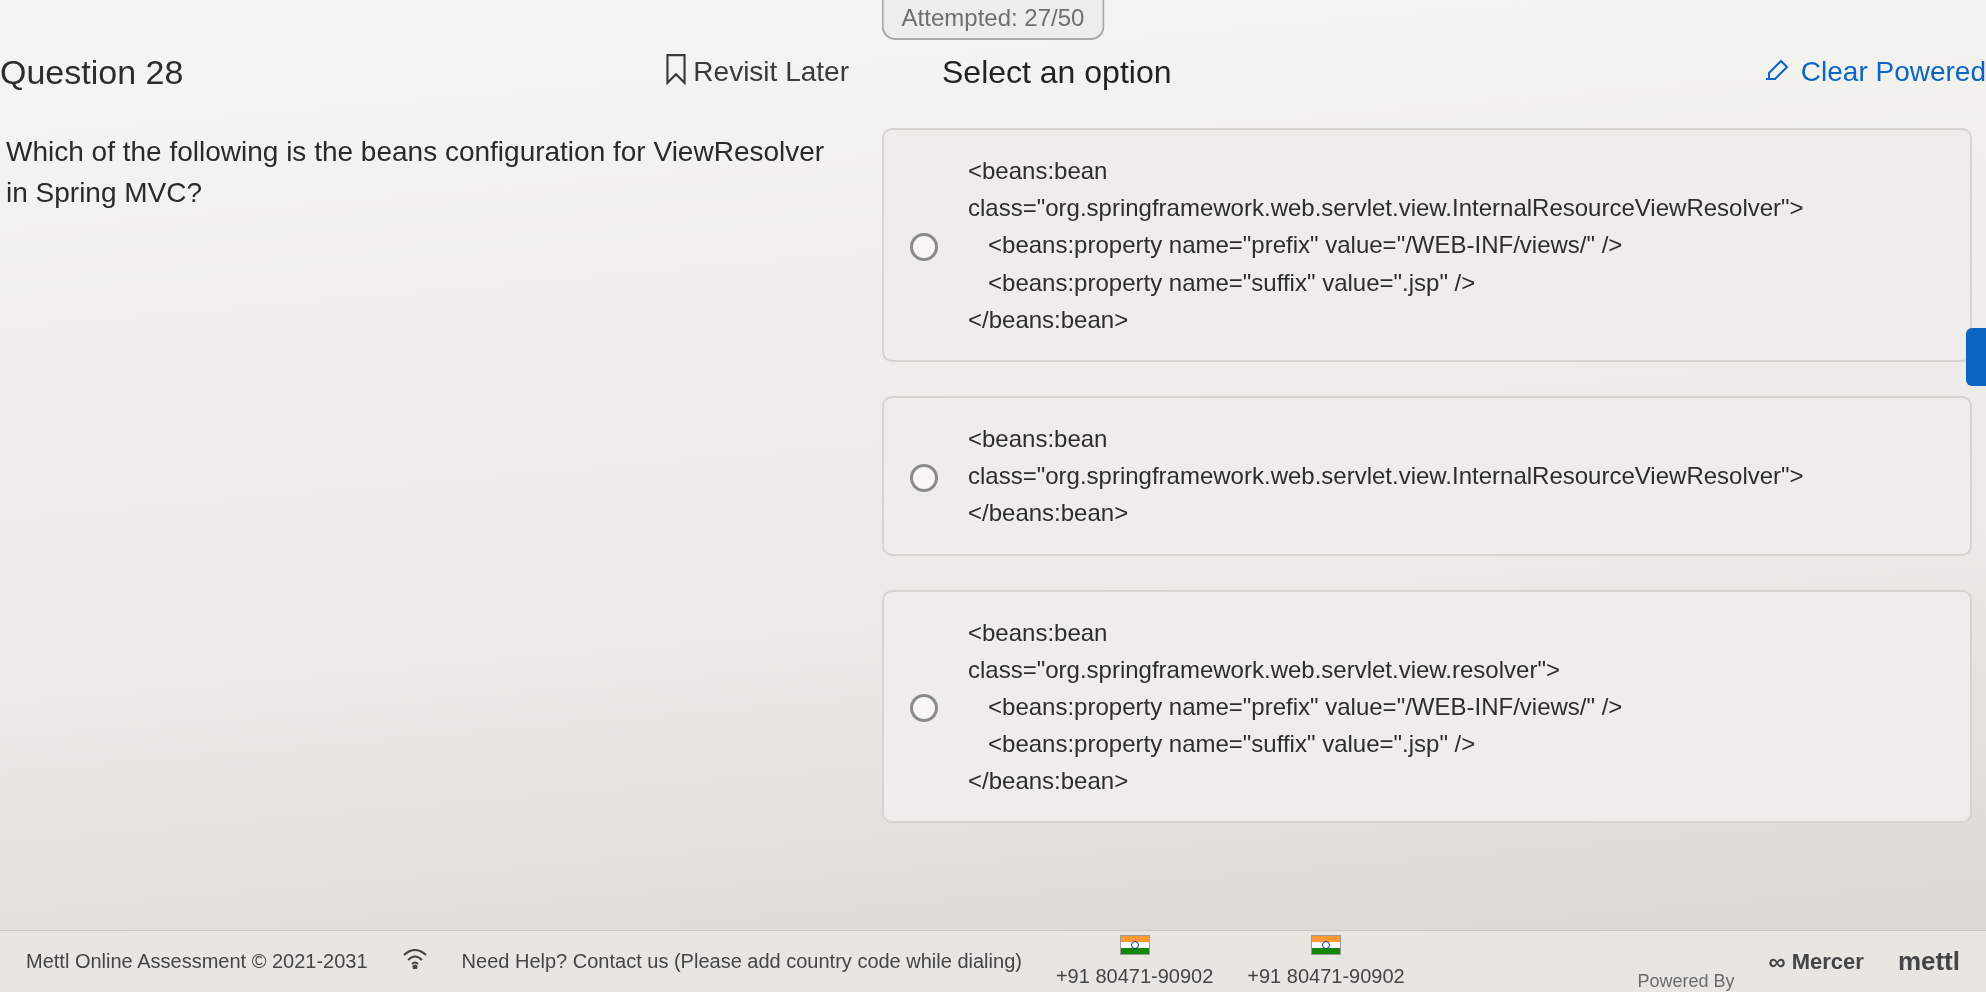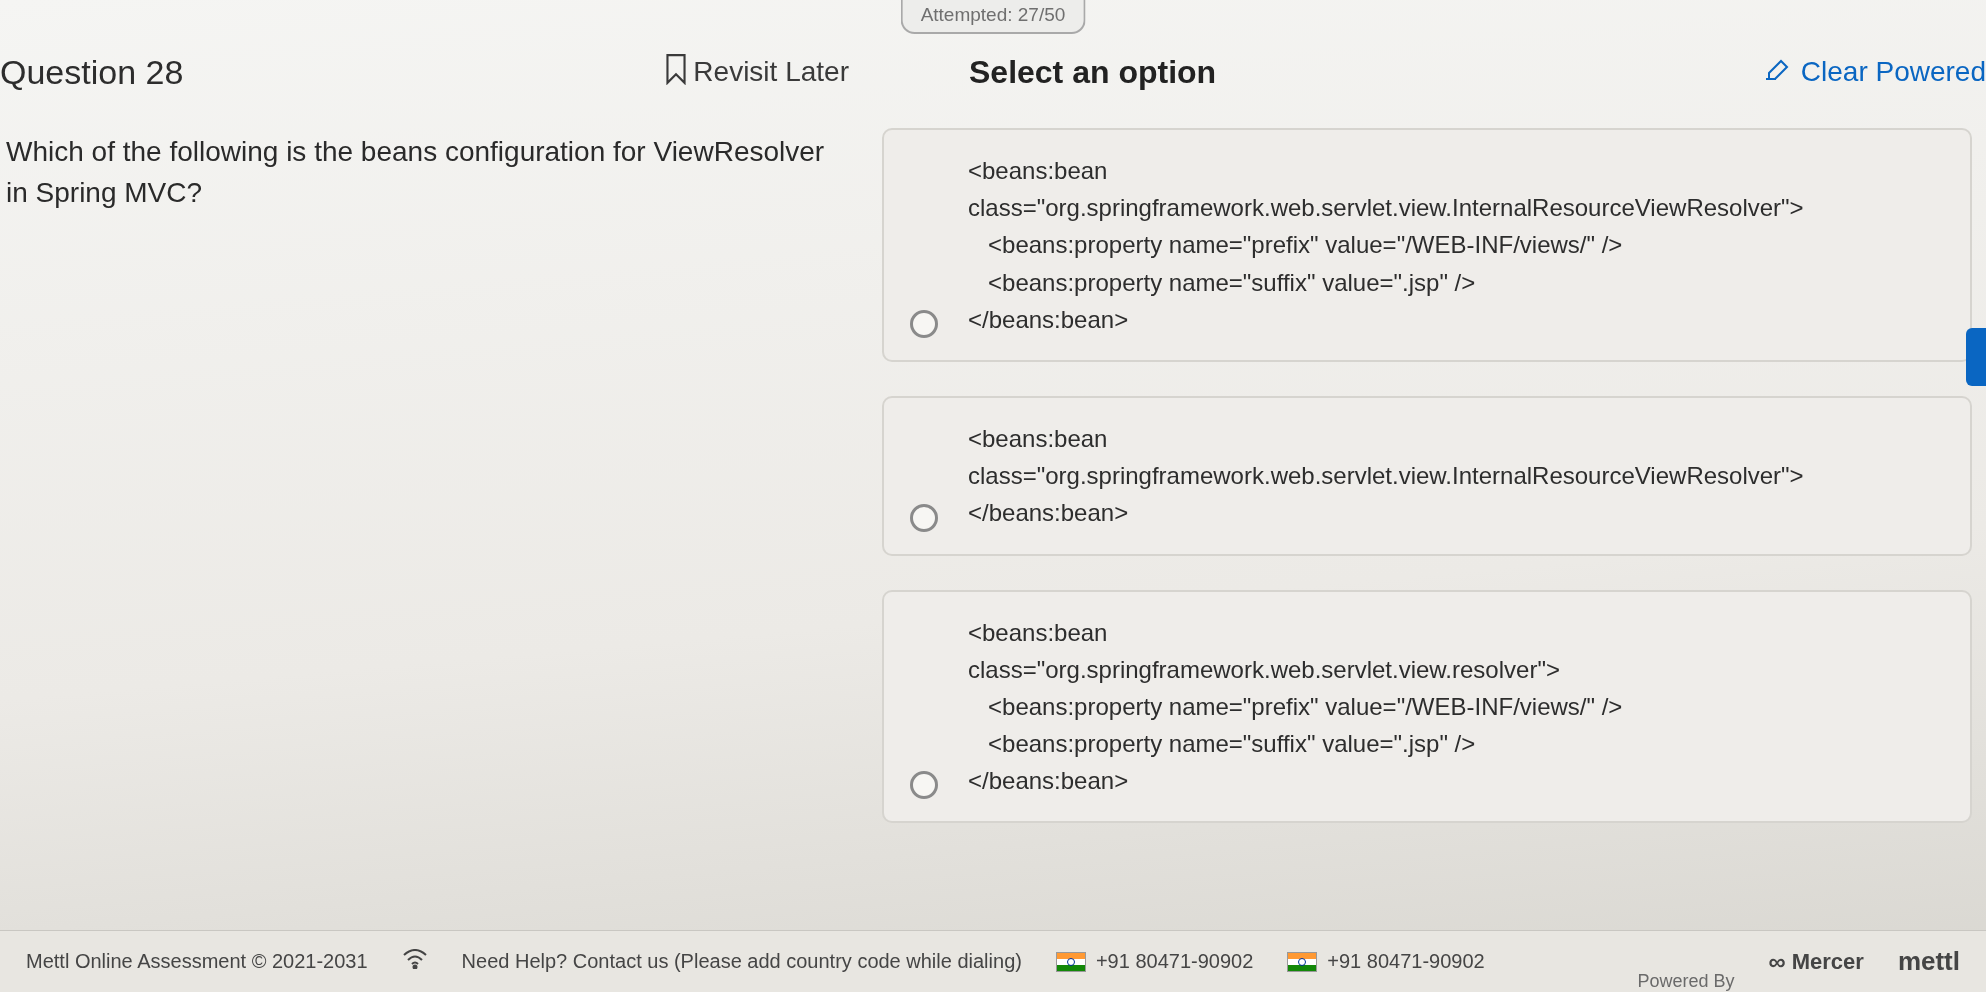--- a/index.html
+++ b/index.html
@@ -1,48 +1,48 @@
 <!DOCTYPE html>
 <html><head>
 <meta charset="utf-8">
 <style>
   * { box-sizing: border-box; margin: 0; padding: 0; }
   html, body { width: 1986px; height: 992px; font-family: "Segoe UI", Arial, sans-serif; background: #f3f3f3; color: #2a2a2a; overflow: hidden; }
   .page { position: relative; width: 100%; height: 100%; background: linear-gradient(175deg,#f5f5f3 0%,#eceae6 60%,#d8d6d0 100%); }
   .attempted-pill {
     position: absolute; top: 0; left: 50%; transform: translateX(-50%);
     padding: 4px 18px 6px; border: 2px solid #a9a9a9; border-top: none;
-    border-radius: 0 0 14px 14px; font-size: 19px; color: #6f6f6f; background: #ededeb;
+    border-radius: 0 0 14px 14px; font-size: 24px; color: #6f6f6f; background: #ededeb;
   }
   .header-row {
     position: absolute; top: 44px; left: 0; right: 0; height: 56px; padding: 0 0;
     display: flex; align-items: center;
   }
   .question-label { font-size: 34px; color: #2d2d2d; flex: 0 0 auto; }
   .revisit {
     margin-left: 480px; display: flex; align-items: center; gap: 4px;
     font-size: 28px; color: #3a3a3a; cursor: pointer;
   }
   .revisit svg { width: 26px; height: 32px; stroke: #3a3a3a; fill: none; stroke-width: 2; }
-  .select-label { margin-left: 120px; font-size: 32px; color: #222; font-weight: bold; }
+  .select-label { margin-left: 93px; font-size: 32px; color: #222; }
   .spacer { flex: 1; }
   .clear-response {
     display: flex; align-items: center; gap: 10px; font-size: 28px; color: #0a66c2; cursor: pointer;
   }
   .clear-response svg { width: 28px; height: 28px; stroke: #0a66c2; fill: none; stroke-width: 2; }
   .question-body {
     position: absolute; top: 132px; left: 6px; width: 820px;
     font-size: 28px; line-height: 1.45; color: #2a2a2a;
   }
   .options {
     position: absolute; top: 128px; left: 882px; right: 14px;
     display: flex; flex-direction: column; gap: 34px;
   }
   .option {
-    display: flex; align-items: flex-end; gap: 30px;
+    display: flex; align-items: center; gap: 30px;
     border: 2px solid #d6d4cf; border-radius: 10px; background: #efedea;
     padding: 22px 26px; cursor: pointer;
   }
   .radio {
     width: 28px; height: 28px; border-radius: 50%; border: 3px solid #8a8a8a; flex: 0 0 auto;
     margin-top: 4px; background: #f7f6f3;
   }
   .option-text {
     font-size: 24px; line-height: 1.55; white-space: pre-wrap; font-family: "Segoe UI", Arial, sans-serif;
     color: #2d2d2d;
@@ -57,21 +57,21 @@
     display: flex; align-items: center; gap: 34px; padding: 0 26px;
     font-size: 20px; color: #454545;
   }
   .wifi svg { width: 26px; height: 20px; stroke: #444; fill: none; stroke-width: 2; }
   .flag {
     width: 30px; height: 20px; display: inline-block; border: 1px solid #999;
     background: linear-gradient(to bottom,#ff9933 0 33.3%,#ffffff 33.3% 66.6%,#138808 66.6% 100%);
     position: relative;
   }
   .flag::after { content:""; position:absolute; top:50%; left:50%; width:6px; height:6px; border:1px solid #003399; border-radius:50%; transform:translate(-50%,-50%); }
-  .phone-block { display: flex; align-items: center; gap: 10px; }
+  .phone-block { display: flex; align-items: center; gap: 10px; flex-direction: column; }
   .footer .spacer2 { flex: 1; }
   .powered { font-size: 18px; color: #6a6a6a; margin-top: 40px; }
   .mercer { display: flex; align-items: center; gap: 6px; font-weight: 600; font-size: 22px; }
   .mercer .infinity { font-size: 24px; }
   .mettl { font-family: Liberation Sans, sans-serif; font-weight: bold; font-size: 26px; }
 </style>
 </head>
 <body>
 
 <div class="page">

